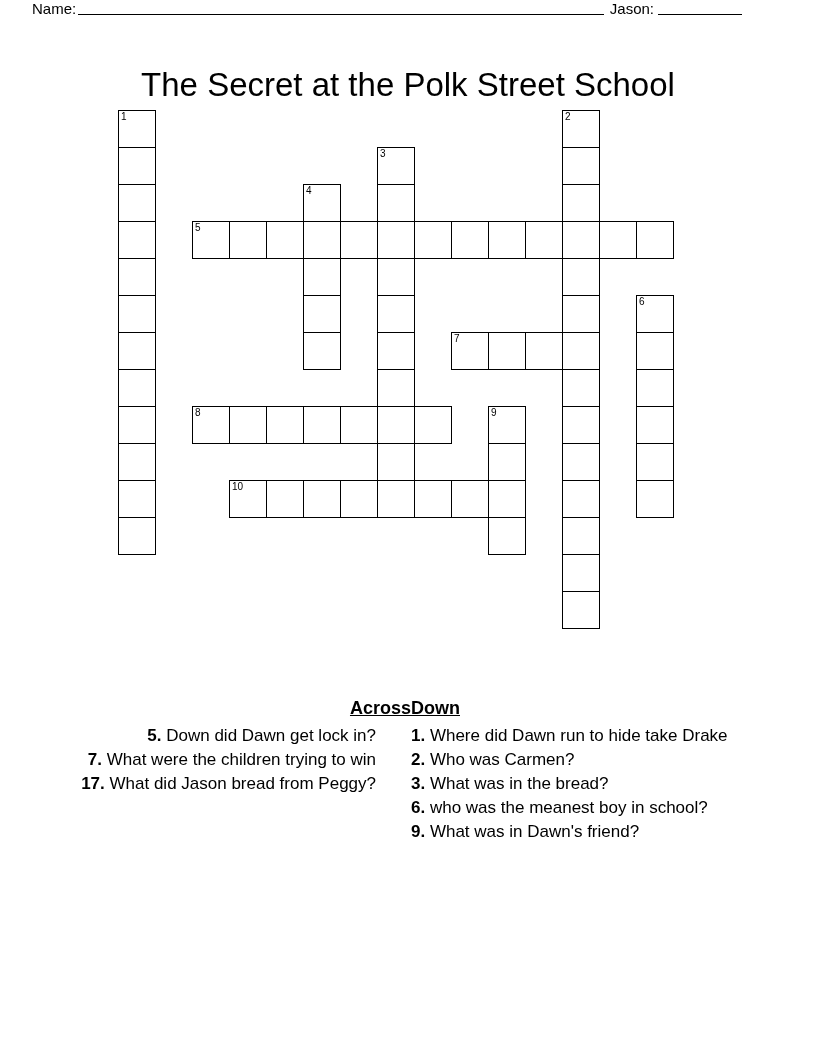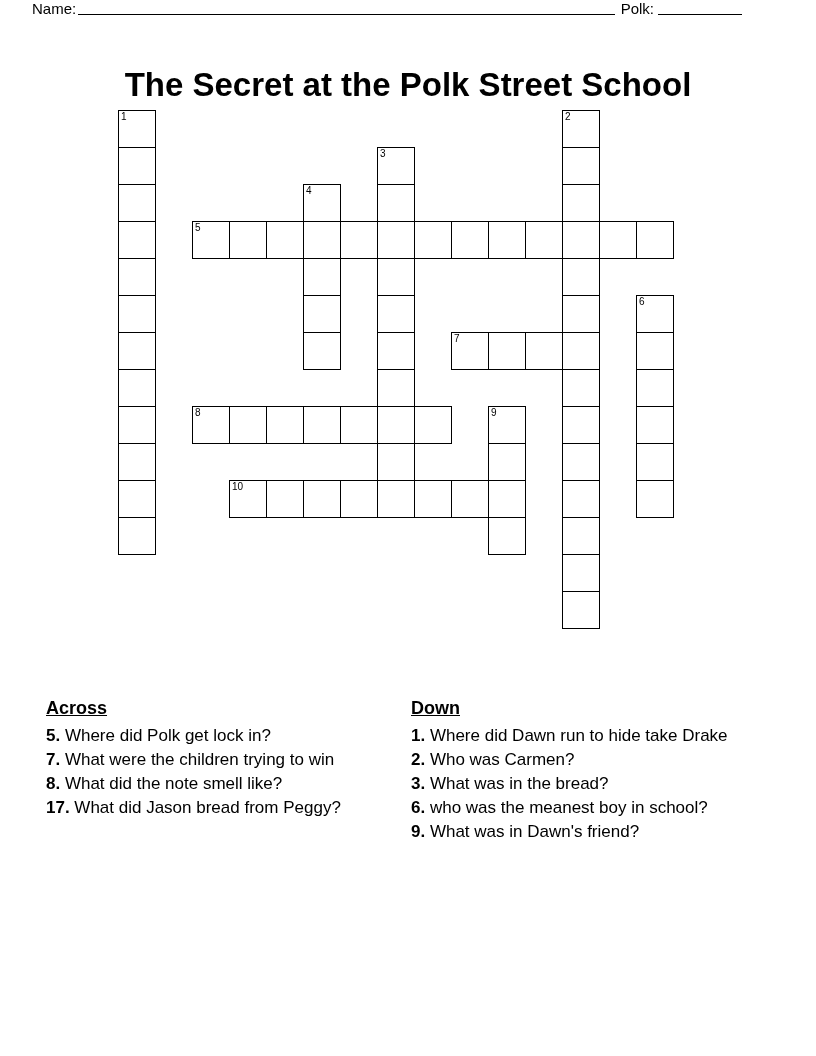--- a/index.html
+++ b/index.html
@@ -48,21 +48,21 @@
   }
 
   
   .puzzle-title {
     position: absolute;
     top: 44px;
     left: 0;
     width: 816px;
     text-align: center;
     font-size: 33px;
-    font-weight: bold;
+    font-weight: normal;
     letter-spacing: 0px;
   }
 
   
   .grid {
     position: absolute;
     left: 118px;
     top: 110px;
     width: 600px;
     height: 520px;
@@ -87,21 +87,21 @@
   
   .clues {
     position: absolute;
     top: 698px;
     left: 46px;
     width: 730px;
     display: flex;
     gap: 0px;
   }
   .clue-col { width: 365px; }
-  .clue-col.across { width: 365px; }
+  .clue-col.across { width: 365px; text-align: right; }
   .clue-heading {
     font-size: 18px;
     font-weight: bold;
     text-decoration: underline;
     margin: 0 0 6px 0;
   }
   .clue-item {
     font-size: 17px;
     line-height: 21px;
     margin-bottom: 3px;
@@ -110,21 +110,21 @@
   .clue-item .cnum { font-weight: bold; }
 </style>
 </head>
 <body>
 
 <div class="page">
 
   <div class="header-row">
     <span class="name-label">Name:</span>
     <span class="name-line"></span>
-    <span class="date-label">Polk:</span>
+    <span class="date-label">Jason:</span>
     <span class="date-line"></span>
   </div>
 
   <h1 class="puzzle-title">The Secret at the Polk Street School</h1>
 
   <div class="grid" id="grid">
       <div class="cell" style="left: 0px; top: 0px;">
         <span class="num">1</span>
       </div>
       <div class="cell" style="left: 0px; top: 37px;"></div>
@@ -219,23 +219,22 @@
       <div class="cell" style="left: 222px; top: 370px;"></div>
       <div class="cell" style="left: 259px; top: 370px;"></div>
       <div class="cell" style="left: 296px; top: 370px;"></div>
       <div class="cell" style="left: 333px; top: 370px;"></div>
     </div>
 
   <div class="clues">
     <div class="clue-col across">
       <div class="clue-heading">Across</div>
       <div id="across-list">
-          <div class="clue-item"><span class="cnum">5. </span><span>Where did Polk get lock in?</span></div>
+          <div class="clue-item"><span class="cnum">5. </span><span>Down did Dawn get lock in?</span></div>
           <div class="clue-item"><span class="cnum">7. </span><span>What were the children trying to win</span></div>
-          <div class="clue-item"><span class="cnum">8. </span><span>What did the note smell like?</span></div>
           <div class="clue-item"><span class="cnum">17. </span><span>What did Jason bread from Peggy?</span></div>
         </div>
     </div>
     <div class="clue-col down">
       <div class="clue-heading">Down</div>
       <div id="down-list">
           <div class="clue-item"><span class="cnum">1. </span><span>Where did Dawn run to hide take Drake</span></div>
           <div class="clue-item"><span class="cnum">2. </span><span>Who was Carmen?</span></div>
           <div class="clue-item"><span class="cnum">3. </span><span>What was in the bread?</span></div>
           <div class="clue-item"><span class="cnum">6. </span><span>who was the meanest boy in school?</span></div>

